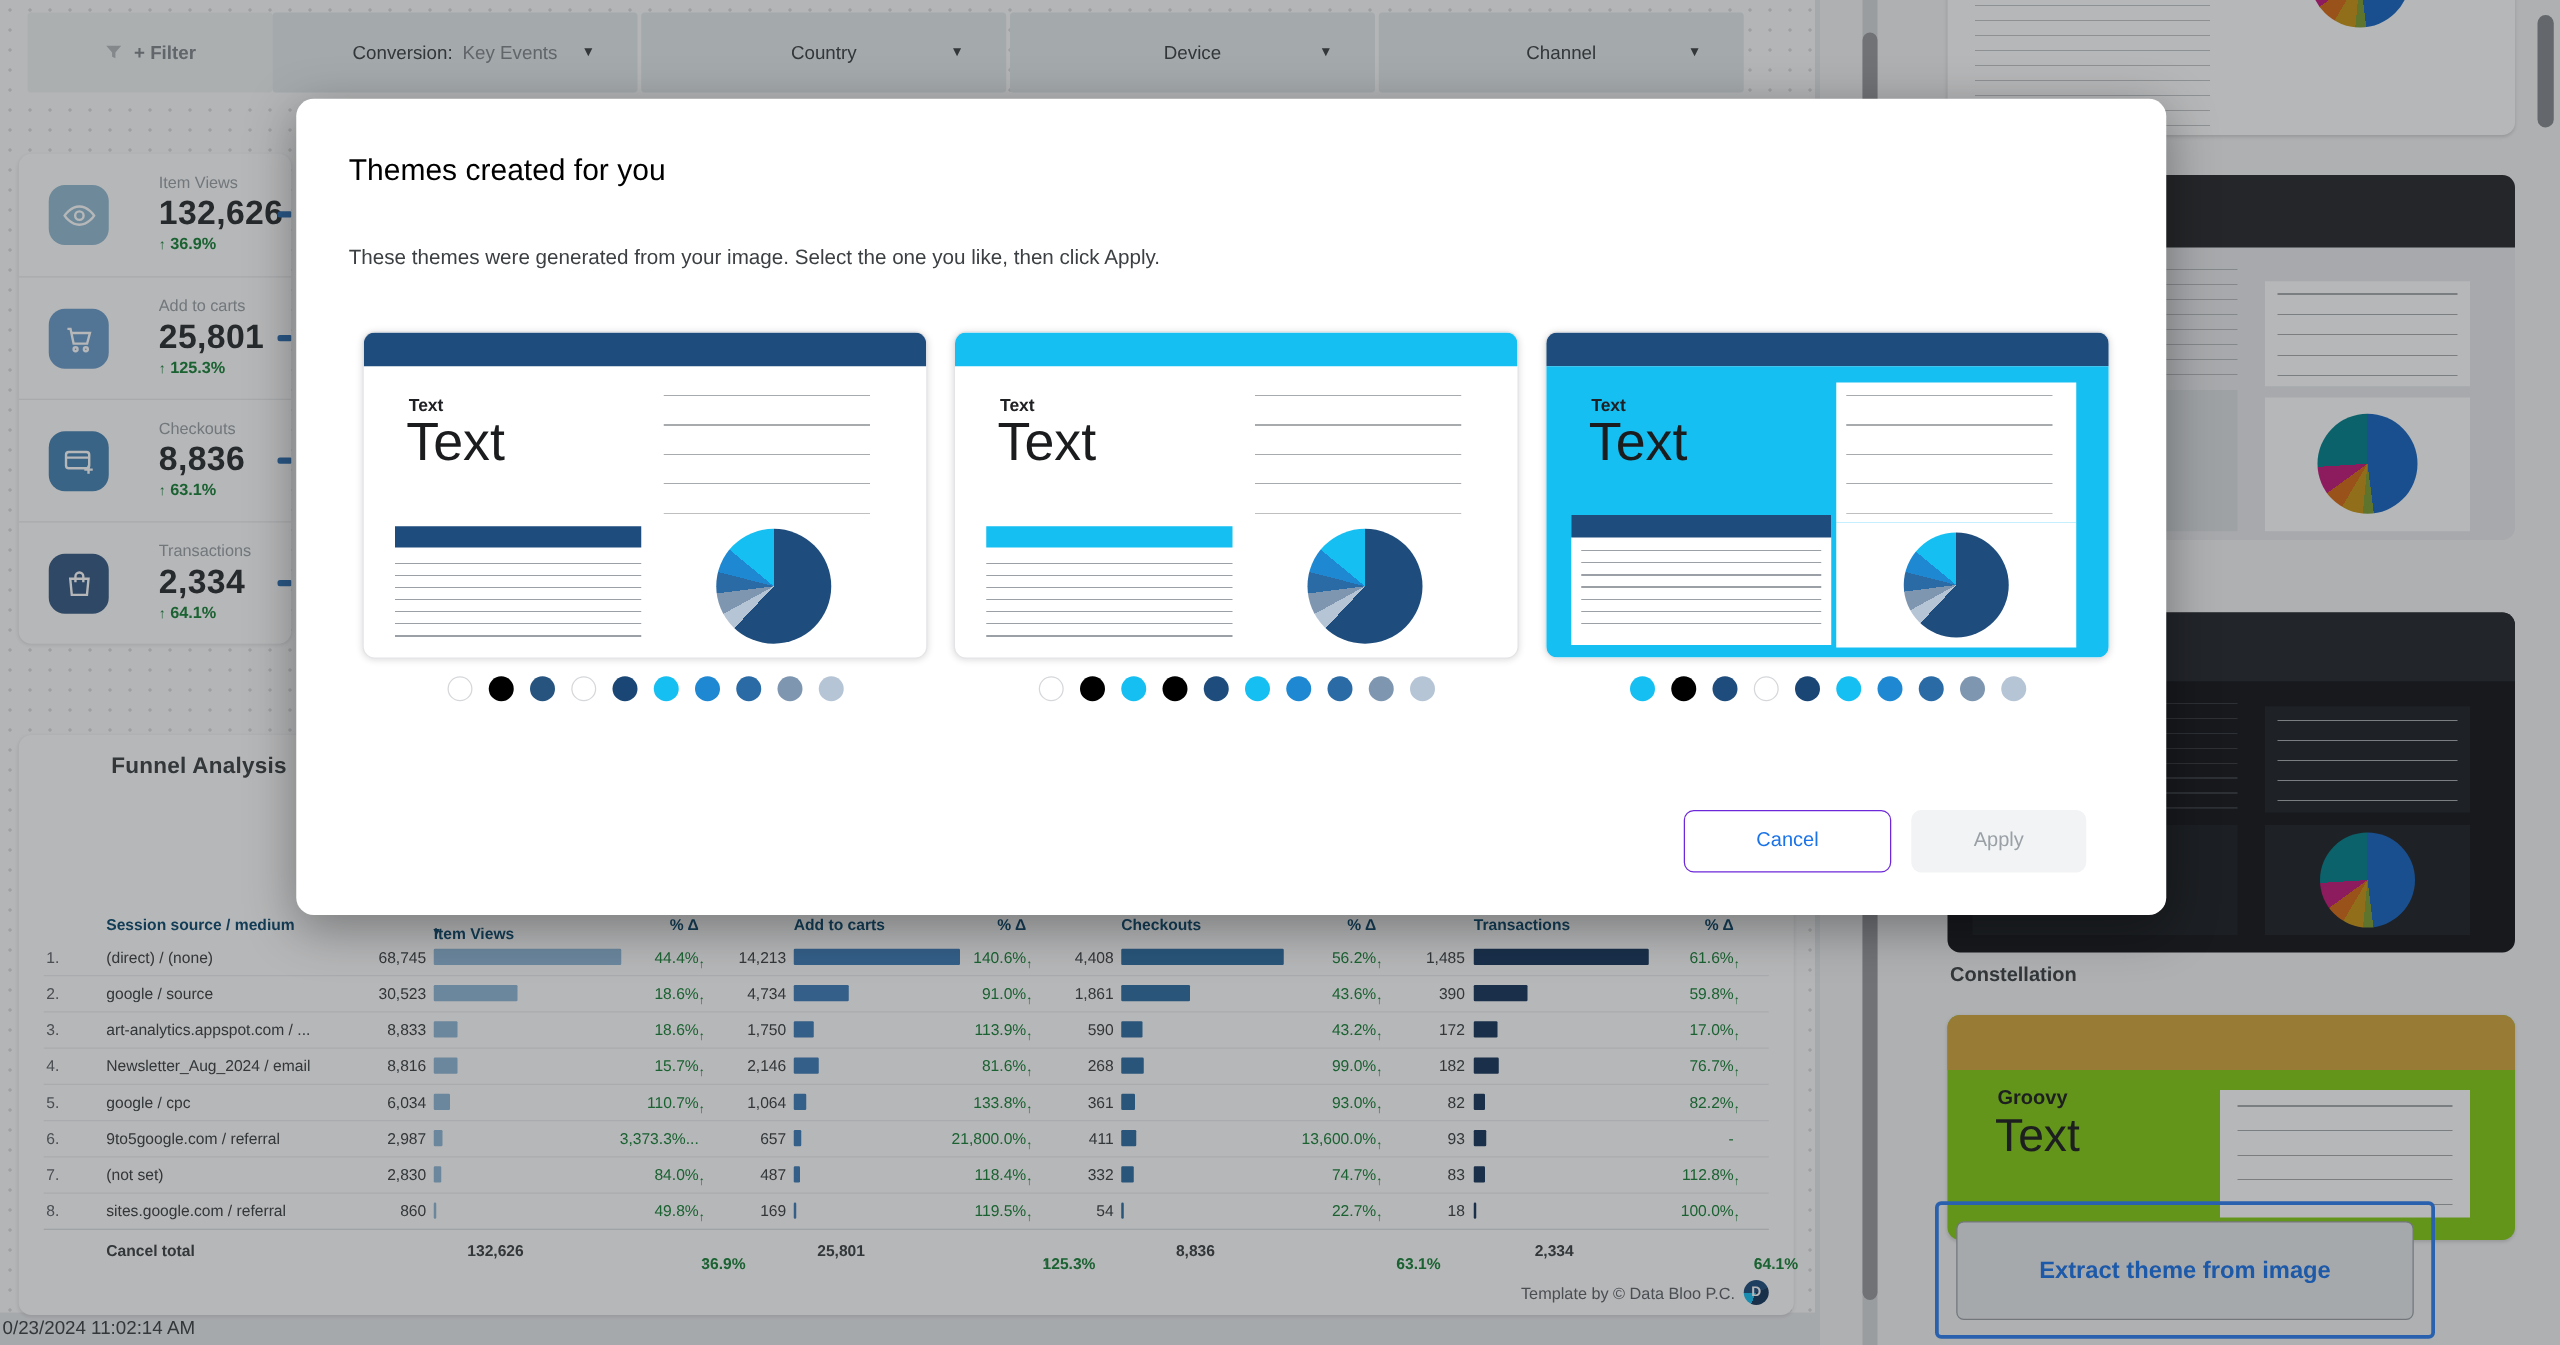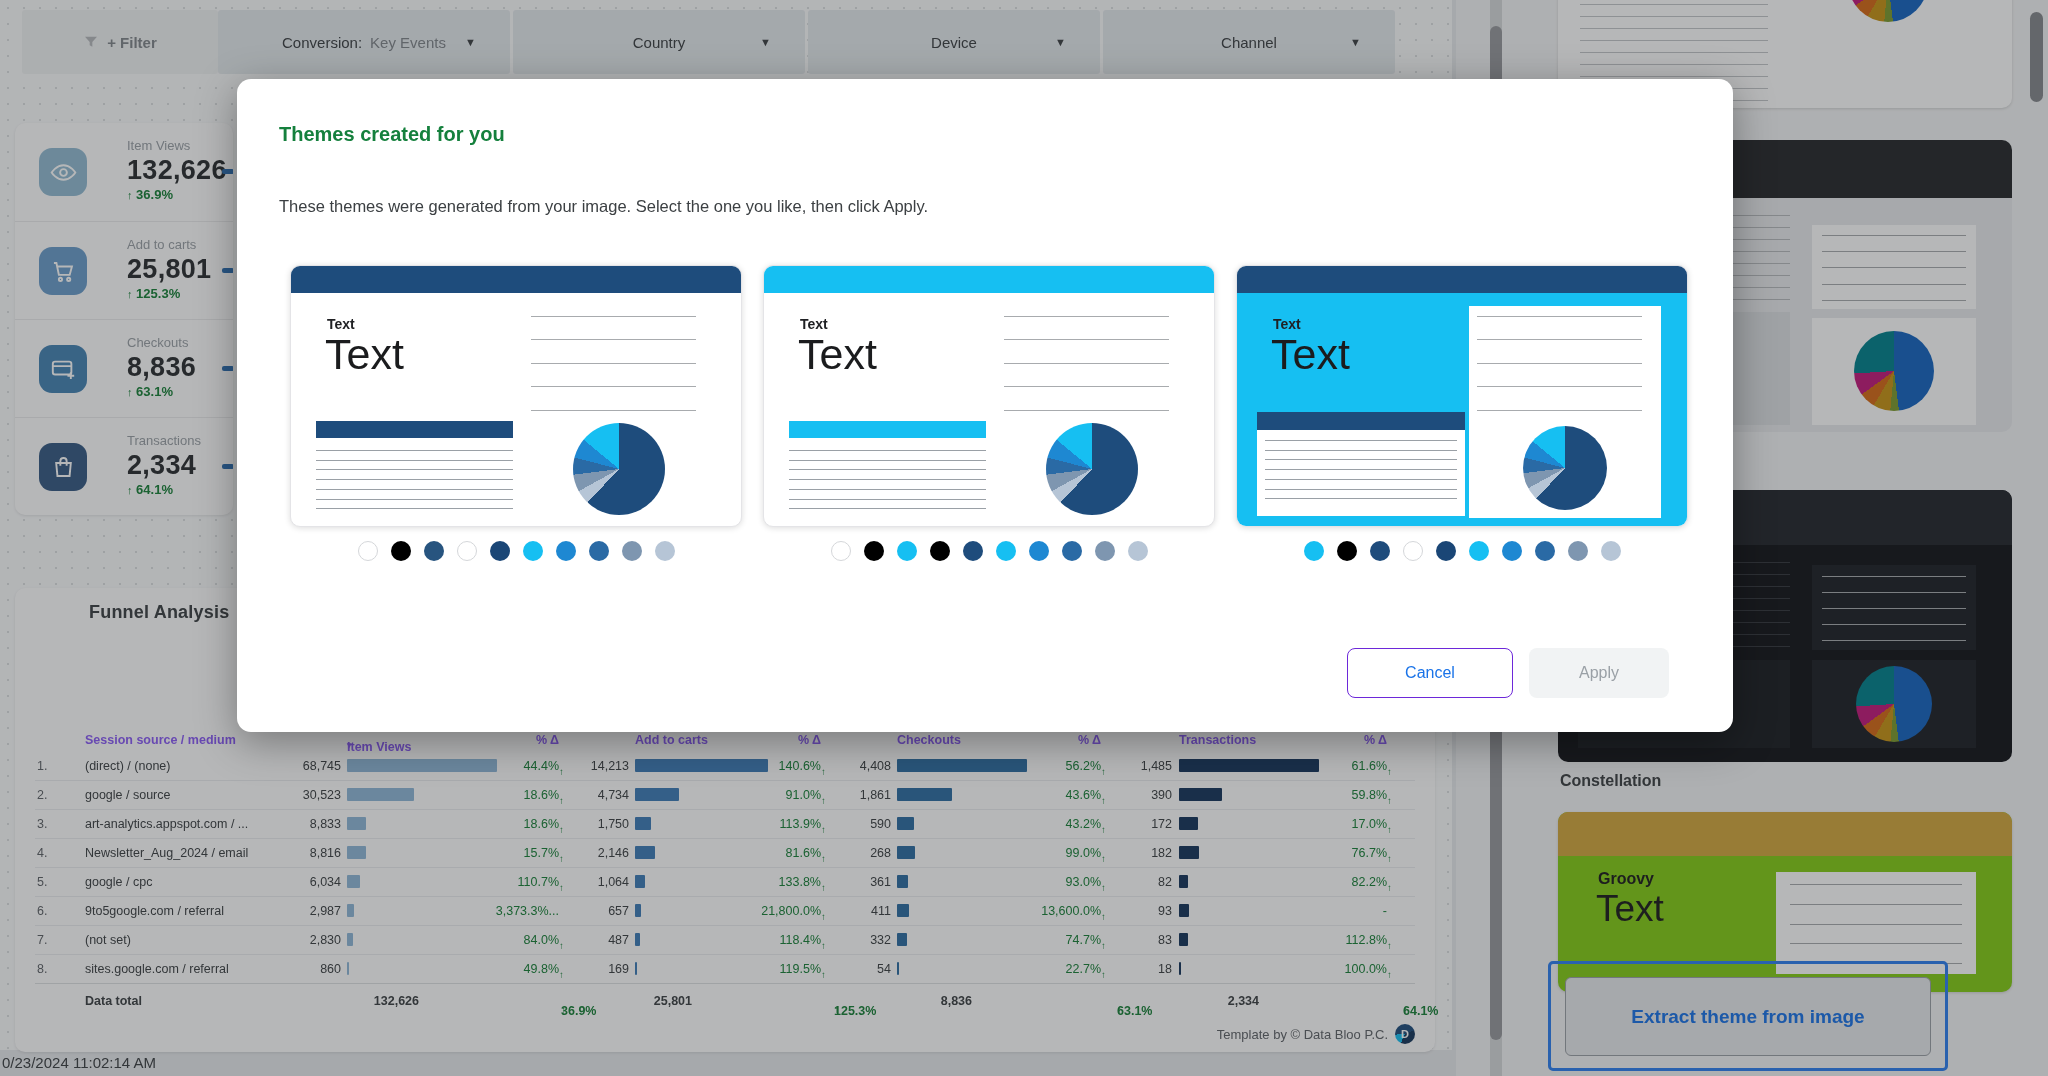--- a/index.html
+++ b/index.html
@@ -39,21 +39,21 @@
 
   
   #funnel-card{position:absolute; left:15px; top:588px; width:1420px; height:464px;}
   #funnel-title{position:absolute; left:74px; top:14px; font-size:18px; font-weight:600; color:#3c4043; letter-spacing:.2px;}
   #funnel-tabs{position:absolute; left:60px; top:50px; width:282px; height:44px; border:1px solid #e0e2e5; border-radius:24px; background:#fff; display:flex; align-items:center;}
   #tab-source{margin-left:36px; font-size:16px; color:#9aa0a6;}
   #tab-conta{margin-left:22px; font-size:16px; color:#546e7a; border-bottom:2px solid #455a64; padding-bottom:4px;}
 
   .trow{position:absolute; left:20px; width:1380px; height:29px; font-size:12.5px; color:#3c4043;}
   .trow span{position:absolute; top:7px; white-space:nowrap;}
-  .thead-row span{color:#8b5cf6; font-weight:700; font-size:12.5px;}
+  .thead-row span{color:#0c4a6e; font-weight:700; font-size:12.5px;}
   .rline{border-bottom:1px solid #eceef0;}
   .c-num{left:2px; width:34px; color:#5f6368;}
   .c-src{left:50px; width:252px; overflow:hidden; text-overflow:ellipsis;}
   .c-viv{left:186px; width:120px; text-align:right;}
   .c-piv{left:386px; width:138px; text-align:right;}
   .c-vatc{left:482px; width:112px; text-align:right;}
   .c-patc{left:650px; width:136px; text-align:right;}
   .c-vco{left:744px; width:112px; text-align:right;}
   .c-pco{left:930px; width:136px; text-align:right;}
   .c-vtx{left:1022px; width:115px; text-align:right;}
@@ -126,21 +126,21 @@
   #pcard-c .bars{left:10px; top:9px; width:144px; height:67px;}
   #pcard-d .bars{left:14px; top:10px; width:172px; height:82px;}
   #pcard-d .bars i{width:18px;}
 
   #extract-ring{position:absolute; left:92px; top:961px; width:400px; height:110px; border:3px solid #2D7FF0; border-radius:5px;}
   #extract-btn{position:absolute; left:14px; top:13px; width:366px; height:79px; background:#e8eaed; border:1px solid #9aa0a6; border-radius:6px; display:flex; align-items:center; justify-content:center; font-size:19px; font-weight:600; color:#1a73e8;}
 
   
   #scrim{position:absolute; inset:0; background:rgba(32,35,39,.33); z-index:10;}
   #modal{position:absolute; left:237px; top:79px; width:1496px; height:653px; background:#fff; border-radius:14px; box-shadow:0 10px 40px rgba(0,0,0,.35); z-index:20;}
-  #modal-title{position:absolute; left:42px; top:44px; font-size:20px; font-weight:700; color:#15803d;}
+  #modal-title{position:absolute; left:42px; top:44px; font-size:24px; font-weight:400; color:#000000;}
   #modal-desc{position:absolute; left:42px; top:118px; font-size:16.5px; color:#3c4043;}
 
   .tcard{position:absolute; top:186px; width:452px; height:262px; background:#fff; border:1px solid #e4e4e7; border-radius:10px; box-shadow:0 1px 6px rgba(0,0,0,.14); overflow:hidden;}
   .tc1{left:53px;} .tc2{left:526px;} .tc3{left:999px;}
   .thead{position:absolute; left:0; top:0; right:0; height:27px;}
   .tc1 .thead{background:var(--navy);} .tc2 .thead{background:var(--cyan);} .tc3 .thead{background:var(--navy);}
   .tc3 .tbody-bg{position:absolute; left:0; top:27px; right:0; bottom:0; background:var(--cyan);}
   .tile{position:absolute; background:#fff;}
   .tc3 .tile-chart{left:232px; top:40px; width:192px; height:112px;}
   .tc3 .tile-table{left:20px; top:146px; width:208px; height:104px;}
@@ -404,21 +404,21 @@
     <span class="c-vco">54</span>
     <span class="bar b-co" style="width:2px"></span>
     <span class="c-pco pct">22.7% <span class="up">↑</span></span>
     <span class="c-vtx">18</span>
     <span class="bar b-tx" style="width:2px"></span>
     <span class="c-ptx pct">100.0% <span class="up">↑</span></span>
   </div>
         </div>
 
       <div class="trow gt" id="grand-total-row" style="top:395px;">
-        <span class="c-src">Data total</span>
+        <span class="c-src">Cancel total</span>
         <span class="g-iv">132,626</span>
         <span class="g-ivp pct">
             <span>36.9%</span> 
             <span class="up">↑</span>
           </span>
         <span class="g-atc">25,801</span>
         <span class="g-atcp pct">
             <span>125.3%</span> 
             <span class="up">↑</span>
           </span>

